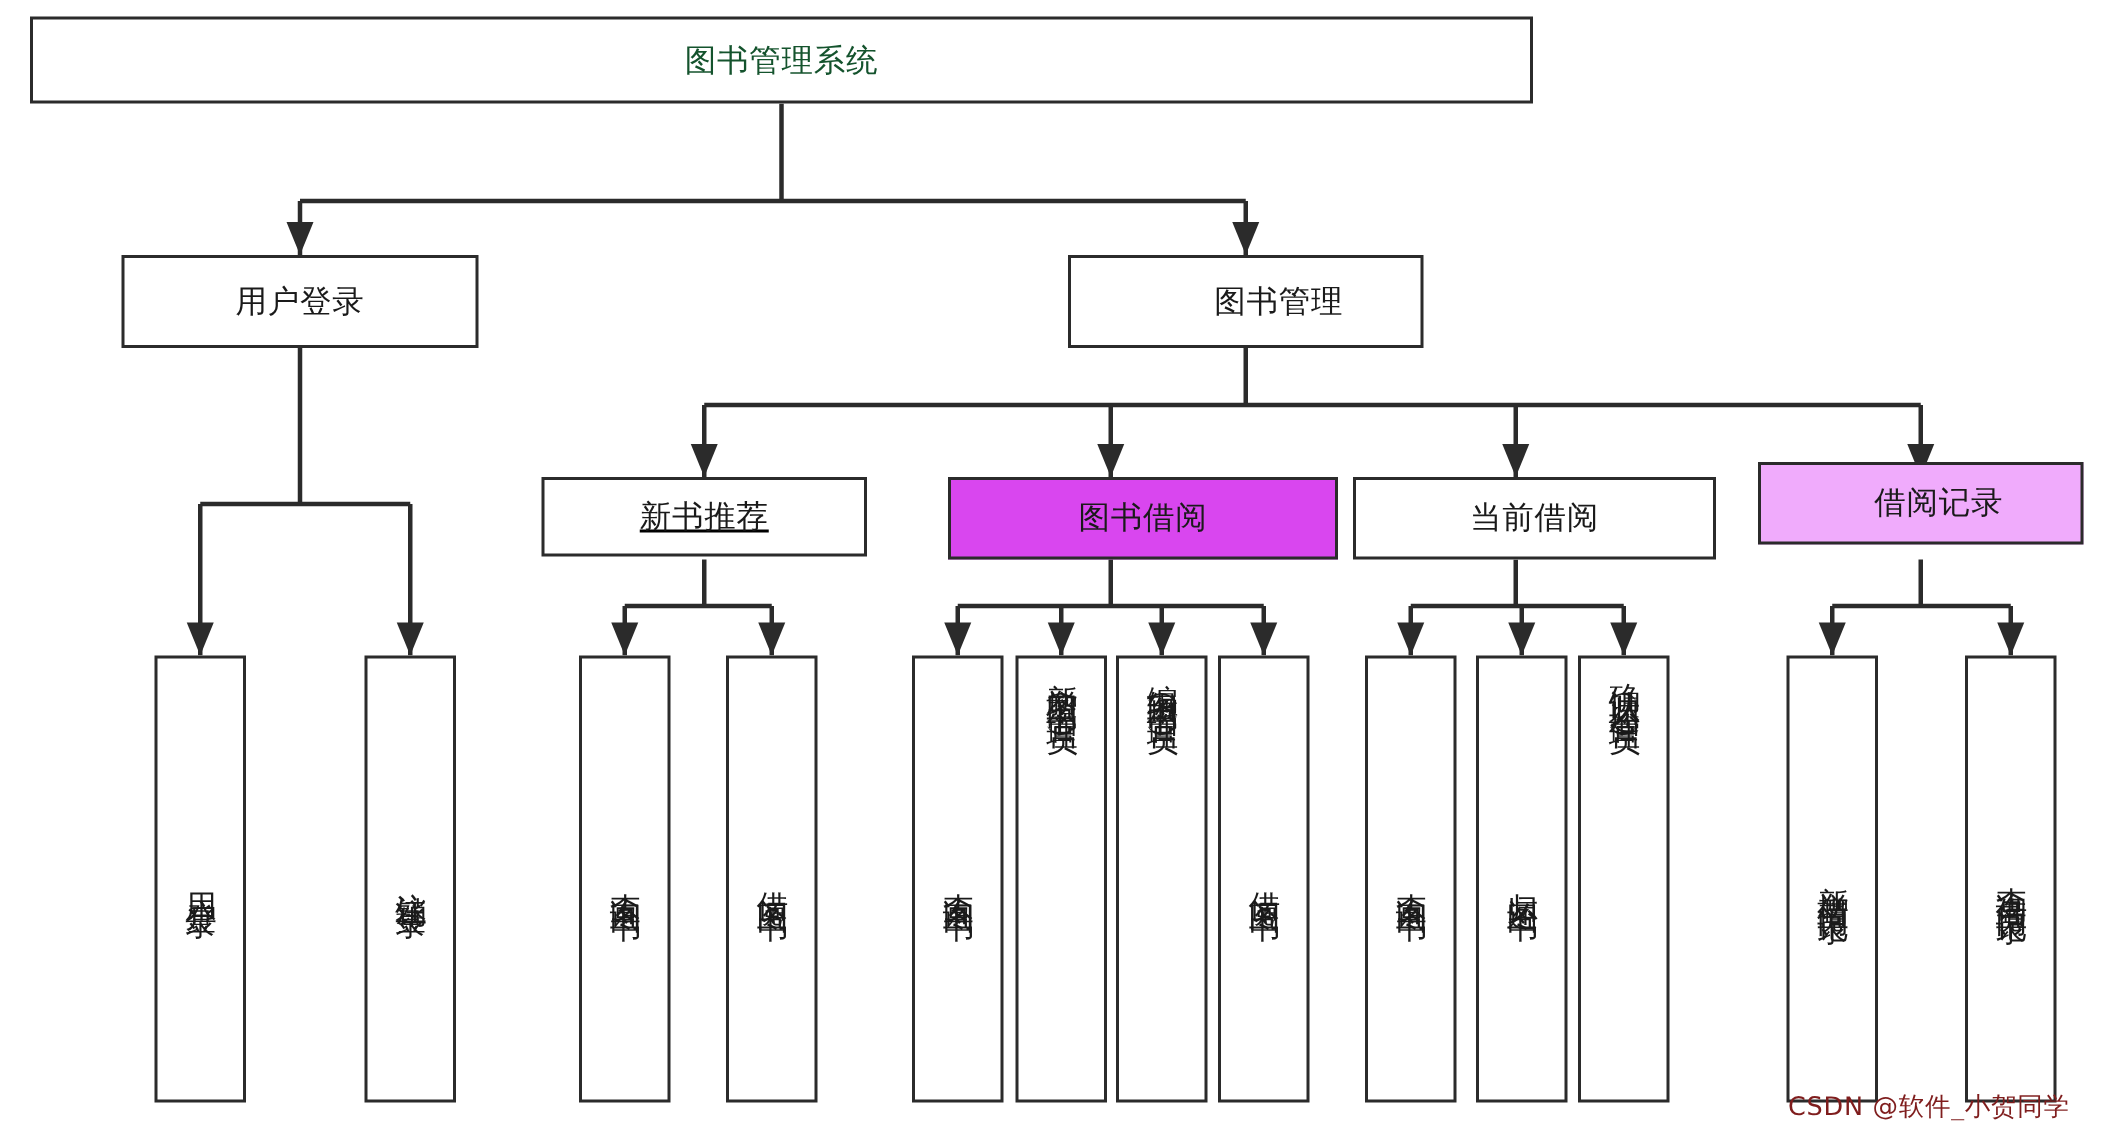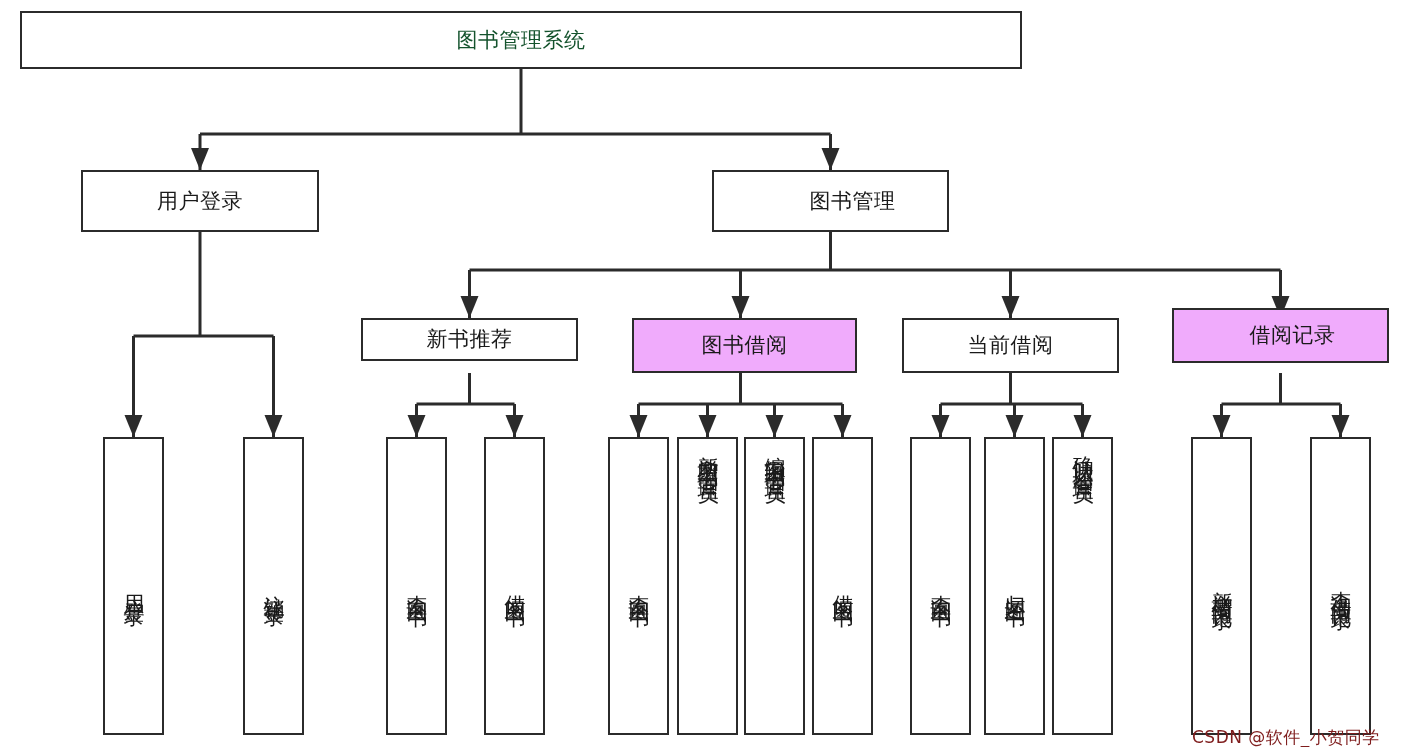--- a/index.html
+++ b/index.html
@@ -132,27 +132,27 @@
   <div id="node-layer">
       <div class="node horiz" style="left: 20px; top: 11px; width: 1002px; height: 58px; border-color: rgb(43, 43, 43); background: rgb(255, 255, 255);">
         <span class="label" style="color: #14532d;">图书管理系统</span>
       </div>
       <div class="node horiz" style="left: 81px; top: 170px; width: 238px; height: 62px; border-color: rgb(43, 43, 43); background: rgb(255, 255, 255);">
         <span class="label" style="color: rgb(26, 26, 26);">用户登录</span>
       </div>
       <div class="node horiz" style="left: 712px; top: 170px; width: 237px; height: 62px; border-color: rgb(43, 43, 43); background: rgb(255, 255, 255);">
         <span class="label" style="color: rgb(26, 26, 26); margin-left: 44px;">图书管理</span>
       </div>
-      <div class="node horiz" style="left: 361px; top: 318px; width: 217px; height: 43px; border-color: rgb(43, 43, 43); background: rgb(255, 255, 255);">
+      <div class="node horiz" style="left: 361px; top: 318px; width: 217px; height: 53px; border-color: rgb(43, 43, 43); background: rgb(255, 255, 255); text-decoration: underline;">
         <span class="label" style="color: rgb(26, 26, 26);">新书推荐</span>
       </div>
-      <div class="node horiz" style="left: 632px; top: 318px; width: 225px; height: 55px; border-color: rgb(43, 43, 43); background: #f0abfc;">
+      <div class="node horiz" style="left: 632px; top: 318px; width: 260px; height: 55px; border-color: rgb(43, 43, 43); background: #d946ef;">
         <span class="label" style="color: rgb(26, 26, 26);">图书借阅</span>
       </div>
-      <div class="node horiz" style="left: 902px; top: 318px; width: 217px; height: 55px; border-color: rgb(43, 43, 43); background: rgb(255, 255, 255);">
+      <div class="node horiz" style="left: 902px; top: 318px; width: 242px; height: 55px; border-color: rgb(43, 43, 43); background: rgb(255, 255, 255);">
         <span class="label" style="color: rgb(26, 26, 26);">当前借阅</span>
       </div>
       <div class="node horiz" style="left: 1172px; top: 308px; width: 217px; height: 55px; border-color: rgb(43, 43, 43); background: #f0abfc; padding-left: 24px;">
         <span class="label" style="color: rgb(26, 26, 26);">借阅记录</span>
       </div>
       <div class="node vert centered" style="left: 103px; top: 437px; width: 61px; height: 298px; border-color: rgb(43, 43, 43); background: rgb(255, 255, 255);">
         <span class="label" style="color: rgb(26, 26, 26);">用户登录</span>
       </div>
       <div class="node vert centered" style="left: 243px; top: 437px; width: 61px; height: 298px; border-color: rgb(43, 43, 43); background: rgb(255, 255, 255);">
         <span class="label" style="color: rgb(26, 26, 26);">注销登录</span>

